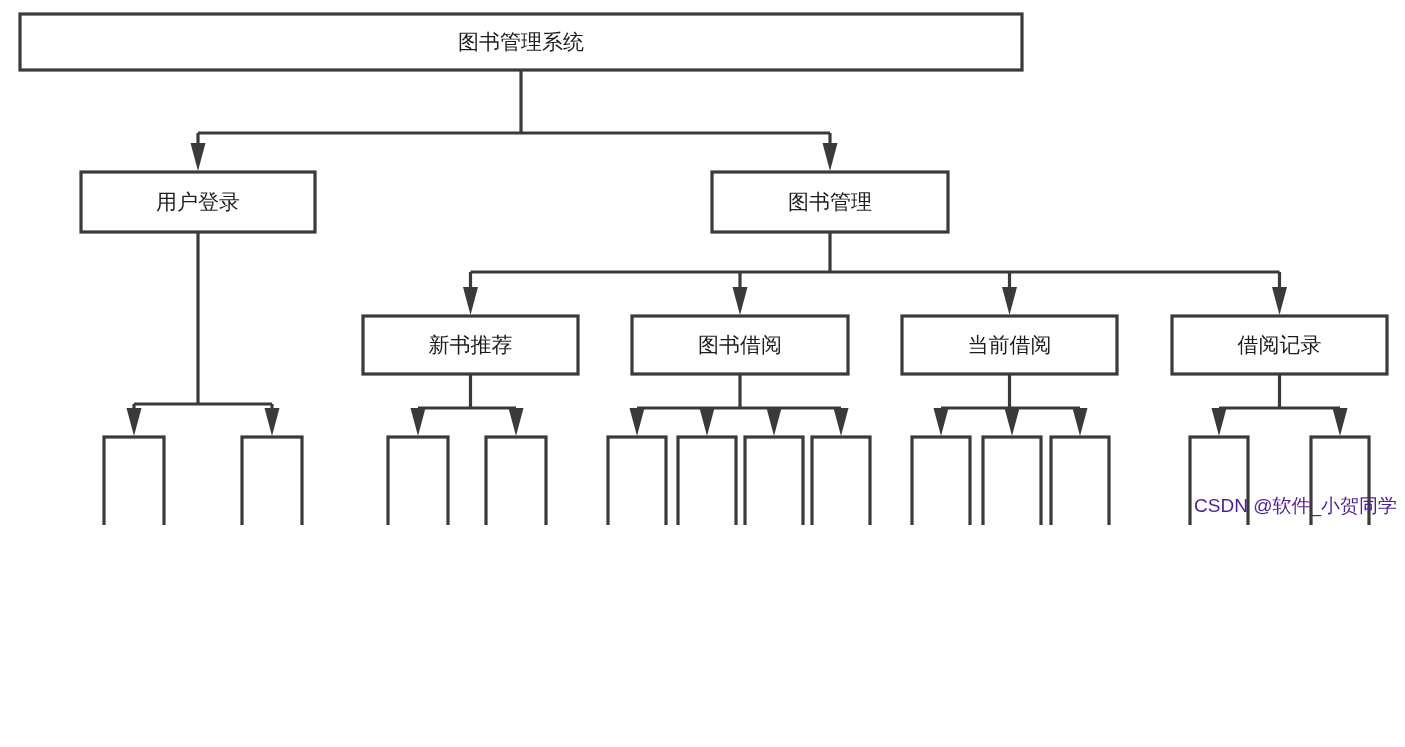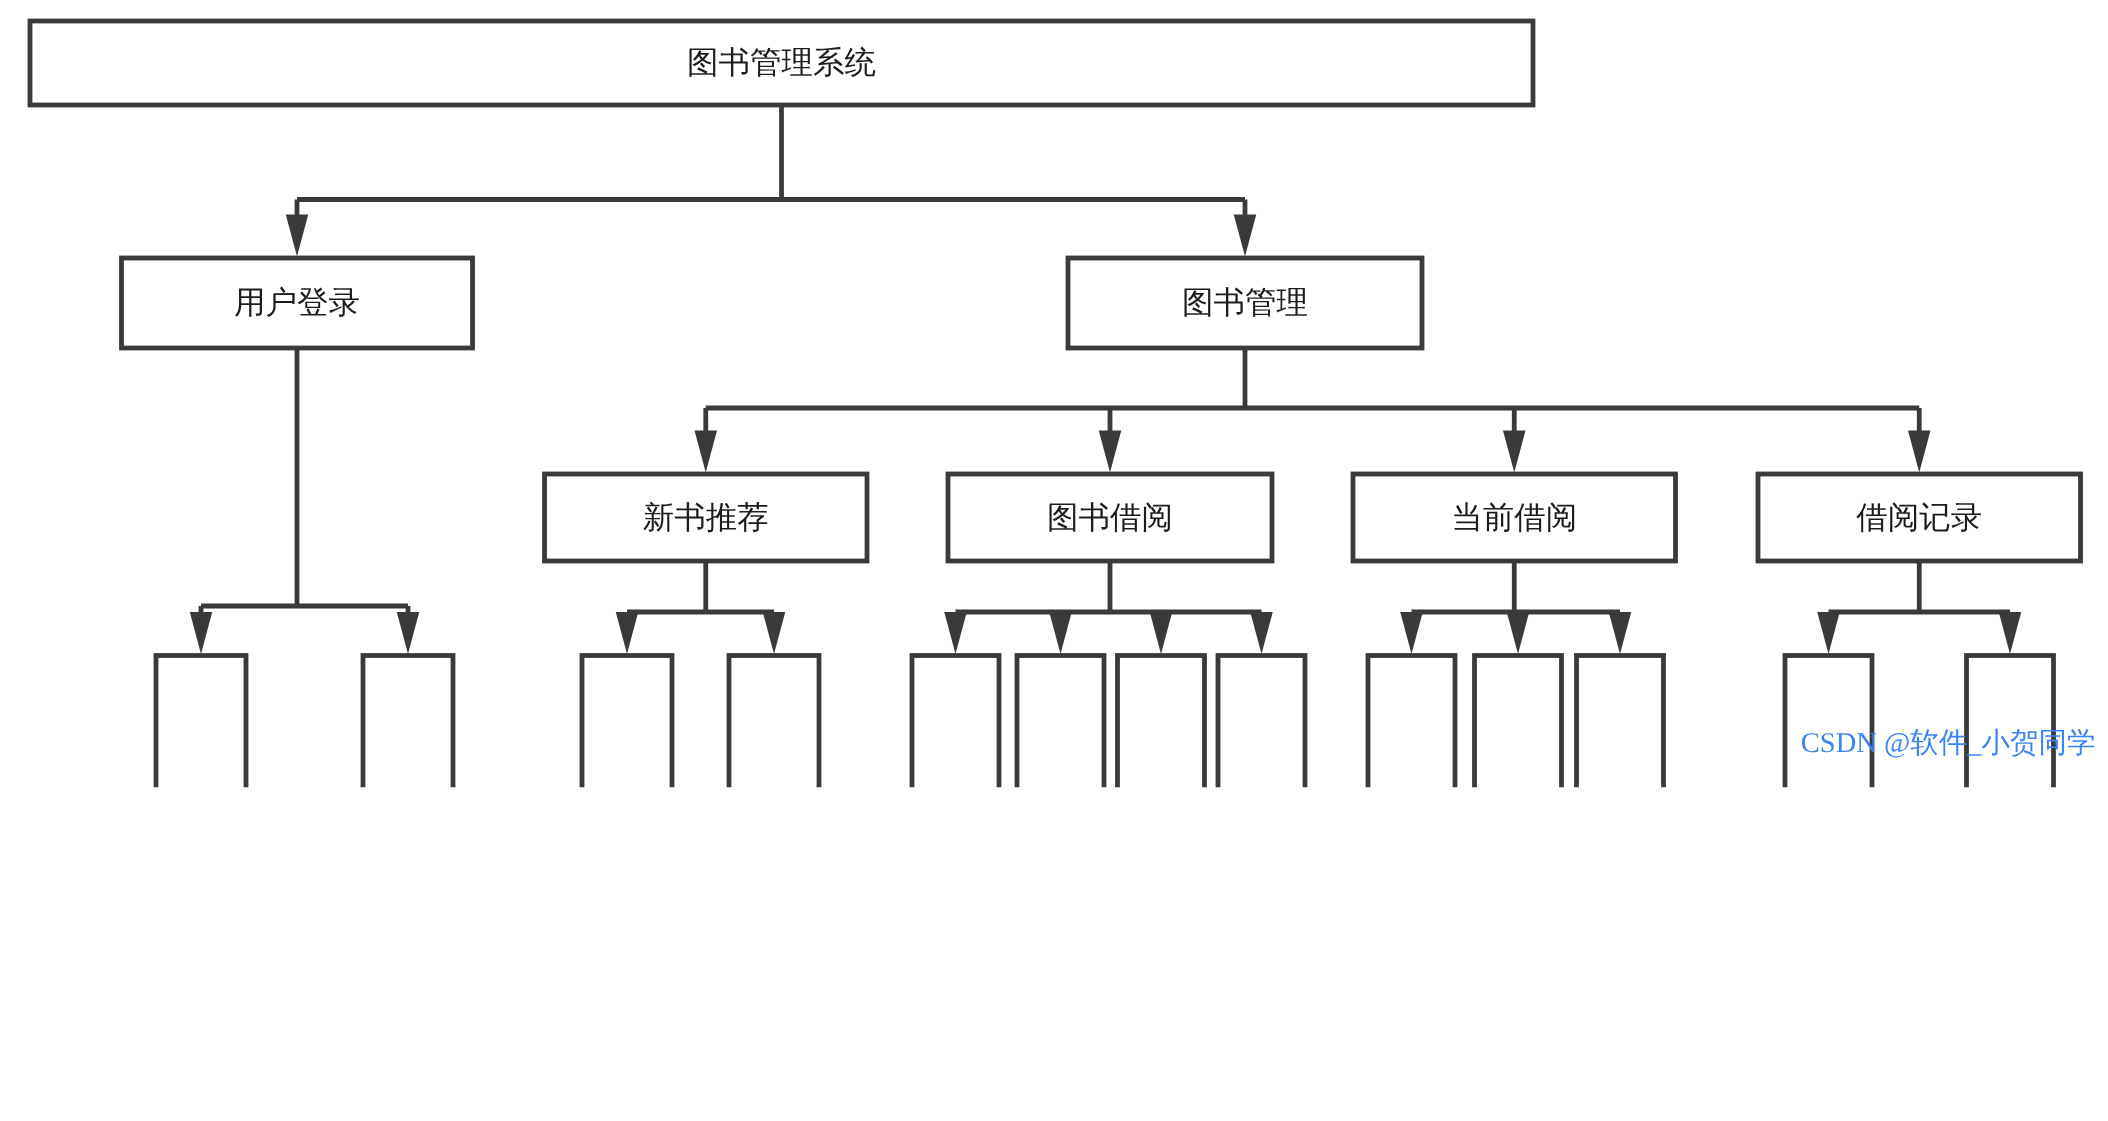--- a/index.html
+++ b/index.html
@@ -58,24 +58,24 @@
     line-height: 1.02;
     letter-spacing: 2px;
     color: #1c1c1c;
     white-space: normal;
     text-align: center;
     pointer-events: none;
   }
   .watermark {
     position: absolute;
     right: 8px;
-    bottom: 17px;
-    font-family: Liberation Serif, serif;
+    bottom: 6px;
+    font-family: Liberation Sans, sans-serif;
     font-size: 19px;
-    color: #3b82f6;
+    color: #4c1d95;
     white-space: nowrap;
   }
 </style>
 </head>
 <body>
 
 <div id="diagram-root">
   <svg id="tree-svg" viewBox="0 0 1405 747" xmlns="http://www.w3.org/2000/svg">
     <g id="edges-layer">
         <line x1="521" y1="70" x2="521" y2="133" class="edge-line"></line>

